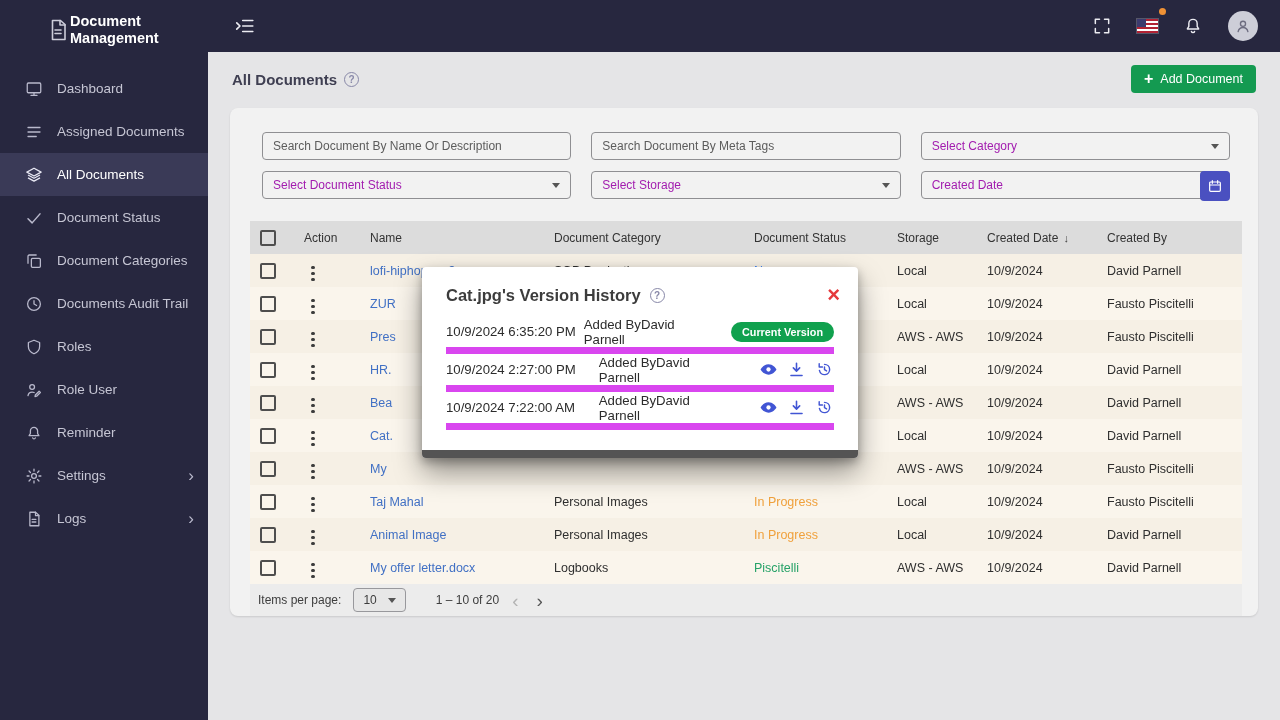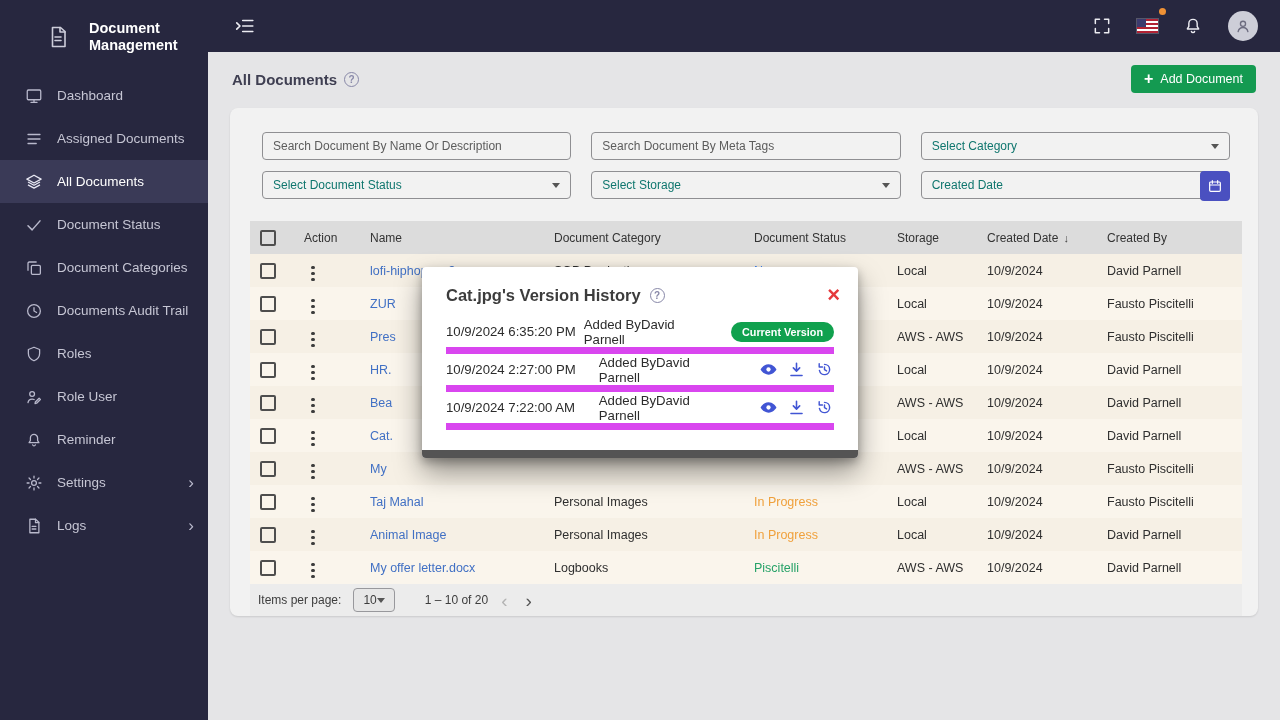--- a/index.html
+++ b/index.html
@@ -3,21 +3,21 @@
 <meta charset="utf-8">
 <style>
   * { box-sizing:border-box; margin:0; padding:0; }
   html,body { width:1280px; height:720px; }
   body { font-family:"Liberation Sans",sans-serif; position:relative; background:#e5e5e7; overflow:hidden; }
 
   .app { display:flex; width:1280px; height:720px; }
 
   
   .sidebar { width:208px; flex:0 0 208px; background:#27273f; display:flex; flex-direction:column; }
-  .logo { display:flex; align-items:center; gap:19px; padding:20px 8px 13px 46px; }
+  .logo { display:flex; align-items:center; gap:0; padding:13px 8px 13px 46px; }
   .logo-icon { color:#cdcdda; display:flex; }
   .logo-text { color:#fff; font-weight:bold; font-size:14.5px; line-height:1.15; }
   .nav { margin-top:8px; }
   .nav-item { height:43px; display:flex; align-items:center; gap:13px; padding:0 14px 0 24px; font-size:13.5px; color:#c6c6d4; cursor:pointer; }
   .nav-item.selected { background:#3a3a57; color:#fff; }
   .nav-item .nicon { width:20px; height:20px; flex:0 0 20px; display:flex; align-items:center; justify-content:center; color:#b9b9cc; }
   .nav-item.selected .nicon { color:#e9e9f4; }
   .nav-chevron { margin-left:auto; font-size:17px; color:#b9b9cc; }
 
   
@@ -38,21 +38,21 @@
   .add-plus { font-size:16px; font-weight:bold; line-height:1; }
 
   .card { margin:4px 22px; background:#f2f2f2; border-radius:8px; padding:24px 16px 0 20px; box-shadow:0 1px 2px rgba(0,0,0,.12); }
 
   
   .filters { display:grid; grid-template-columns:repeat(3,1fr); column-gap:20px; row-gap:11px; margin:0 12px 22px 12px; }
   .f-input, .f-select, .f-date { height:28px; border:1px solid #8f8f92; border-radius:4px; background:transparent; font-size:12px; color:#4a4a4a; }
   .f-input { padding:0 10px; font-family:inherit; width:100%; }
   .f-input::placeholder { color:#5c5c5c; opacity:1; }
   .f-select { display:flex; align-items:center; justify-content:space-between; padding:0 10px; cursor:pointer; }
-  .ph { color:#0f766e; }
+  .ph { color:#a21caf; }
   .dd-arrow { width:0; height:0; border-left:4.5px solid transparent; border-right:4.5px solid transparent; border-top:5px solid #555; }
   .f-date { display:flex; align-items:center; padding:0 36px 0 10px; position:relative; }
   .cal-btn { position:absolute; right:-1px; top:-1px; width:30px; height:30px; border:none; border-radius:4px; background:#4a50c0; color:#fff; display:flex; align-items:center; justify-content:center; cursor:pointer; }
 
   
   .tbl { width:100%; border-collapse:collapse; table-layout:fixed; }
   .tbl th { background:#dcdcdc; height:33px; font-size:12px; font-weight:normal; color:#333; text-align:left; padding:0 10px; white-space:nowrap; }
   .tbl td { height:33px; font-size:12.5px; color:#2f2f2f; padding:0 10px; overflow:hidden; white-space:nowrap; }
   .tbl tbody tr:nth-child(odd) { background:#f6f0e5; }
   .tbl tbody tr:nth-child(even) { background:#faf5ec; }
@@ -60,21 +60,21 @@
   .dots { display:inline-flex; flex-direction:column; gap:2.5px; cursor:pointer; padding:2px 7px; }
   .dots i { width:3.5px; height:3.5px; border-radius:50%; background:#3c3c3c; }
   .doc-link { color:#4170c4; text-decoration:none; cursor:pointer; }
   .st-new { color:#4285f4; }
   .st-inprogress { color:#f0a13c; }
   .st-completed { color:#27a268; }
   .sort-icon { margin-left:5px; font-size:11px; color:#444; cursor:pointer; }
 
   
   .pagination { display:flex; align-items:center; height:32px; font-size:12px; color:#3d3d3d; gap:8px; padding:0 8px; background:#ececec; }
-  .pp-select { display:inline-flex; align-items:center; border:1px solid #98989c; border-radius:4px; height:24px; padding:0 9px; background:#e7e7e7; cursor:pointer; margin-left:4px; }
+  .pp-select { display:inline-flex; align-items:center; gap:11px; border:1px solid #98989c; border-radius:4px; height:24px; padding:0 9px; background:#e7e7e7; cursor:pointer; margin-left:4px; }
   .pg-range { margin-left:22px; }
   .pg-nav { font-size:19px; color:#555; cursor:pointer; padding:0 5px; line-height:1; }
   .pg-nav.disabled { color:#b3b3b3; }
 
   
   .modal { position:absolute; left:422px; top:267px; width:436px; background:#fff; border-radius:4px;
            box-shadow:0 14px 28px rgba(0,0,0,.4), 0 4px 10px rgba(0,0,0,.28); z-index:20; }
   .modal-head { display:flex; align-items:center; padding:17px 18px 6px 24px; }
   .modal-title { font-size:16.5px; font-weight:bold; color:#3c3c3c; }
   .modal-head .help-icon { margin-left:9px; }

